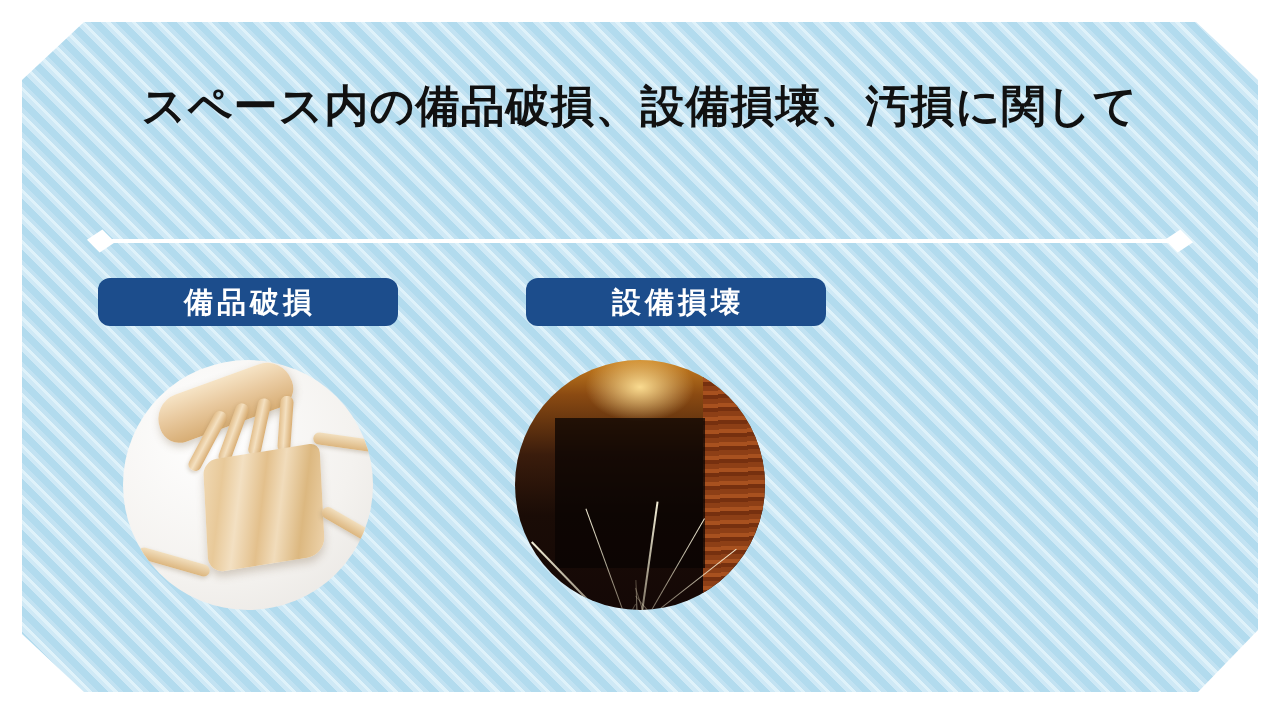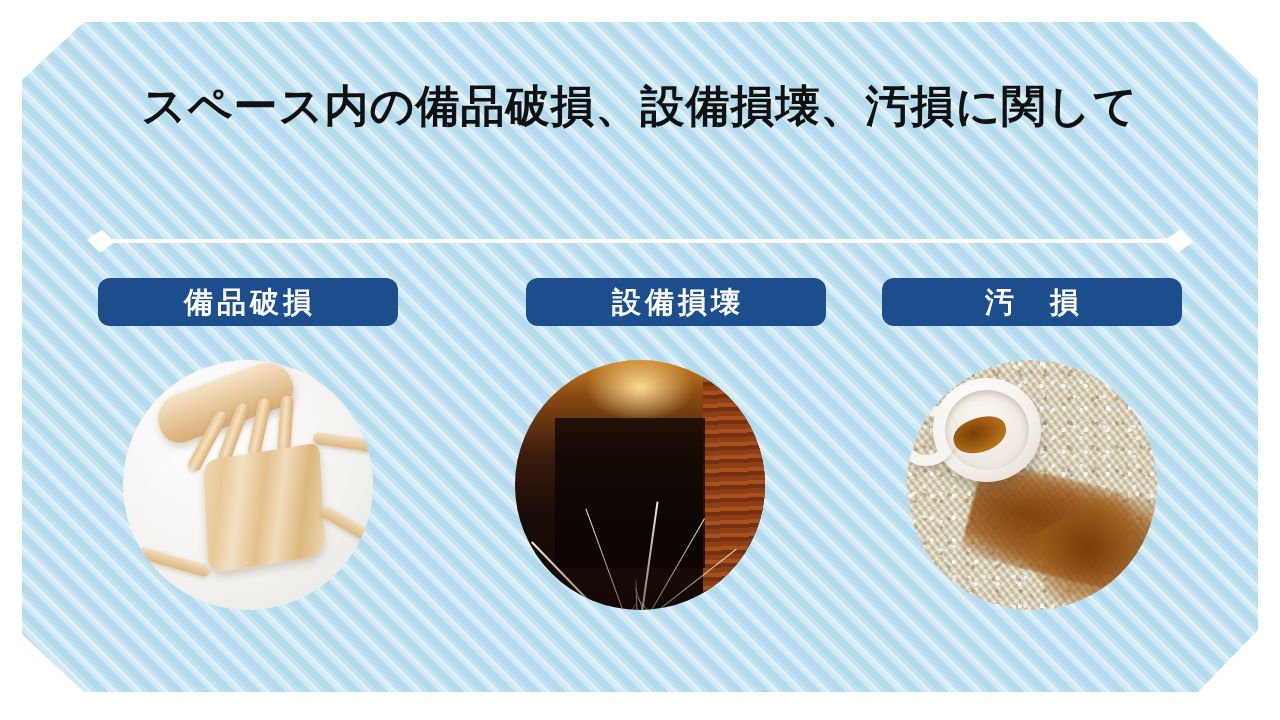--- a/index.html
+++ b/index.html
@@ -352,29 +352,15 @@
               <div class="crack" style="height: 110px; width: 1.2px; transform: rotate(96deg);"></div>
               <div class="crack" style="height: 96px; width: 1.1px; transform: rotate(140deg);"></div>
               <div class="crack" style="height: 88px; width: 1px; transform: rotate(162deg);"></div>
               <div class="crack" style="height: 104px; width: 1.2px; transform: rotate(-150deg);"></div>
               <div class="crack" style="height: 80px; width: 1.4px; transform: rotate(178deg);"></div>
             </div>
         </div>
       </div>
     </div>
 
-    <div class="col c2">
-      <div class="badge wide">汚 損</div>
-      <div class="photo">
-        <div class="pic-spill">
-          <div class="stain"></div>
-          <div class="stain2"></div>
-          <div class="cup">
-            <div class="cup-inner"></div>
-            <div class="cup-coffee"></div>
-          </div>
-          <div class="handle"></div>
-        </div>
-      </div>
-    </div>
 
   </div>
 </div>
 
 </body></html>

